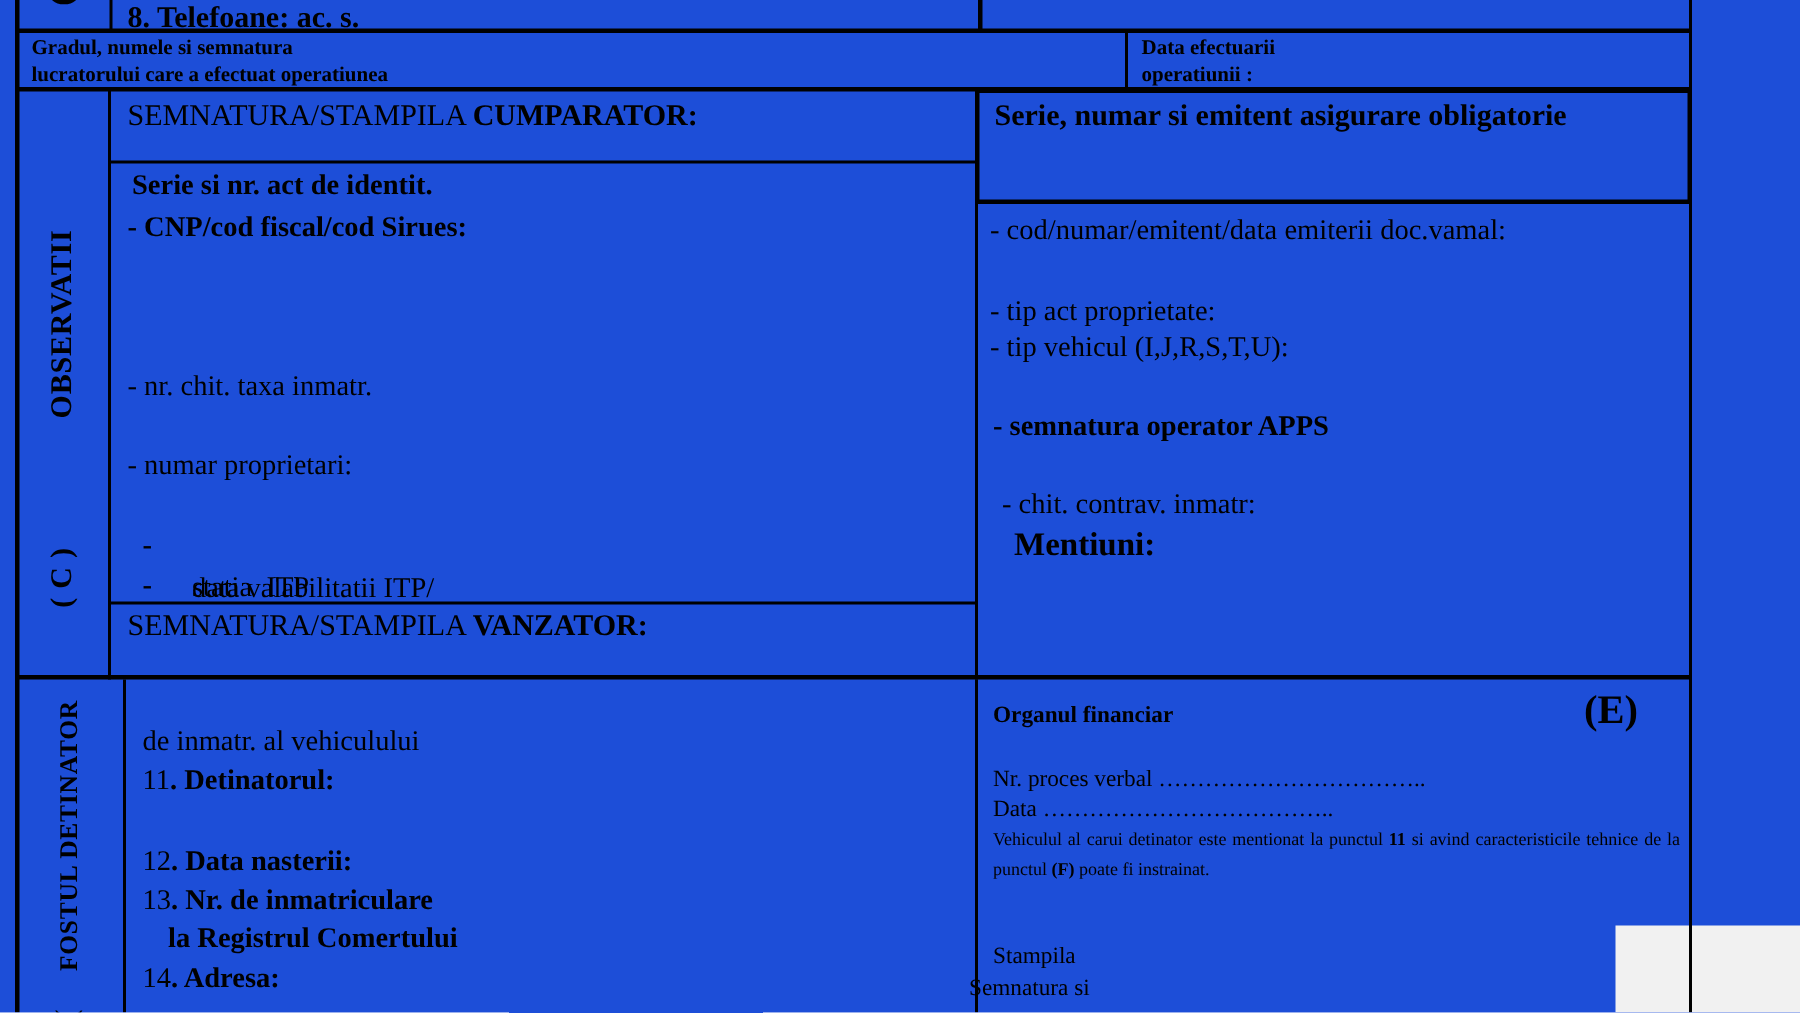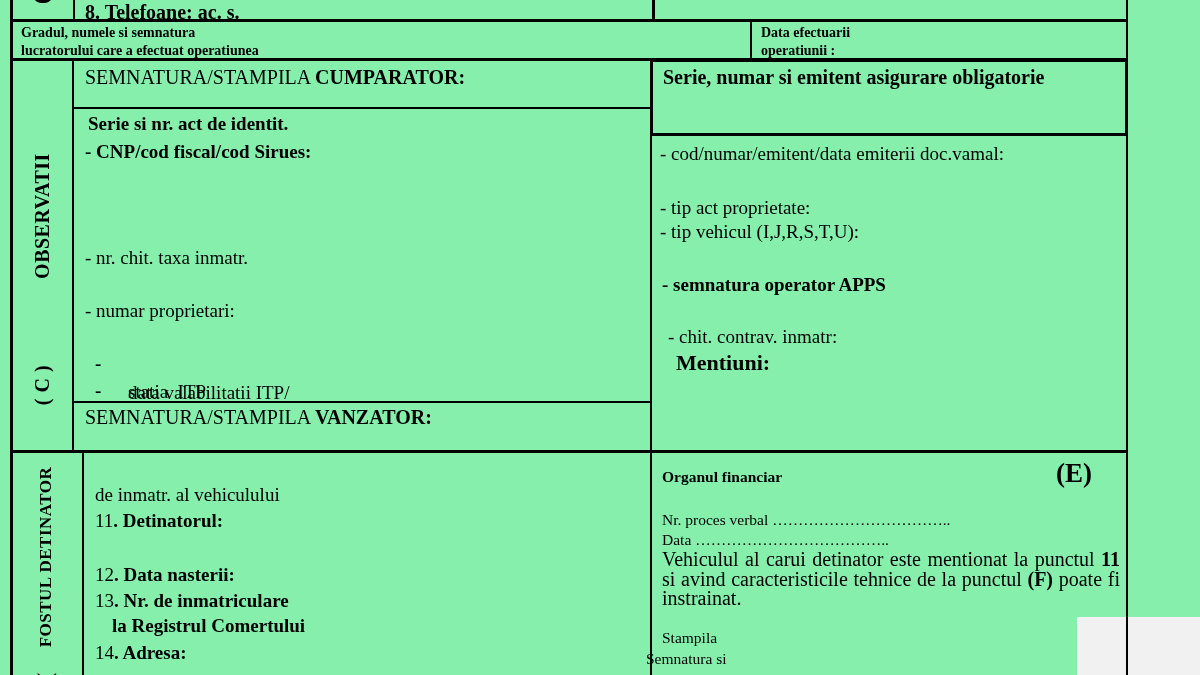--- a/index.html
+++ b/index.html
@@ -1,35 +1,35 @@
 <!DOCTYPE html>
 <html><head>
 <meta charset="utf-8">
 <style>
   html,body{margin:0;padding:0;background:#fff;}
   .sheet{
-    position:relative;width:1200px;height:675px;background:#86efac;
+    position:relative;width:1200px;height:675px;background:#1d4ed8;
     font-family:"Liberation Serif","DejaVu Serif",serif;color:#000;
     overflow:hidden;
   }
   .abs{position:absolute;white-space:pre;line-height:1.12;}
   .b{font-weight:bold;}
   .t19{font-size:19px;}
   .t20{font-size:20px;}
   .t14{font-size:14px;font-weight:bold;line-height:1.25;}
   .t15{font-size:15.5px;}
   .line{position:absolute;background:#000;}
   .box{position:absolute;border:3px solid #000;background:transparent;}
   .vlabel{
     position:absolute;white-space:pre;font-weight:bold;
     transform:translate(-50%,-50%) rotate(-90deg);
     letter-spacing:0.5px;
   }
   .para{
-    position:absolute;font-size:20px;line-height:19.5px;
+    position:absolute;font-size:12px;line-height:19.5px;
     text-align:justify;white-space:normal;
   }
   .artifact{position:absolute;background:#f1f1f1;}
 </style>
 </head>
 <body>
 
 <div class="sheet">
 
   <div class="artifact" style="left:1077px;top:617px;width:123px;height:58px;"></div>

